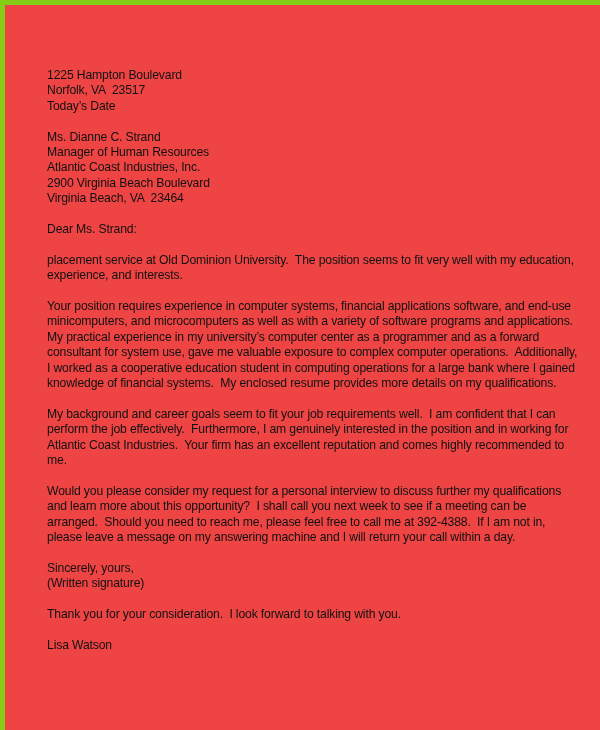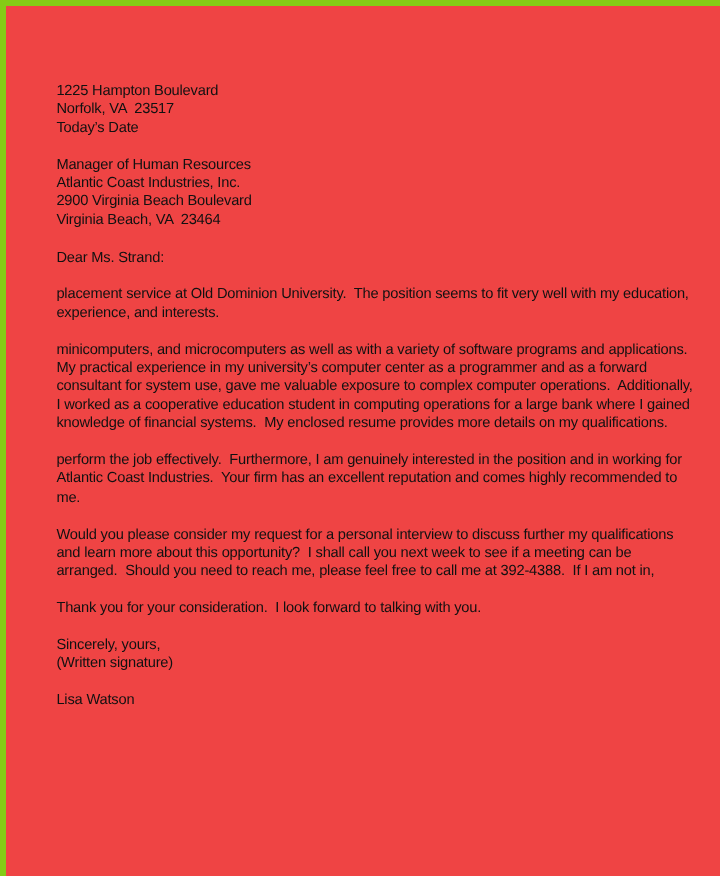--- a/index.html
+++ b/index.html
@@ -45,62 +45,66 @@
 <div class="page">
   <div class="letter">
 
     <div class="block">
       <span class="line">1225 Hampton Boulevard</span>
       <span class="line">Norfolk, VA  23517</span>
       <span class="line">Today’s Date</span>
     </div>
 
     <div class="block">
+      <span class="line">Ms. Dianne C. Strand</span>
       <span class="line">Manager of Human Resources</span>
       <span class="line">Atlantic Coast Industries, Inc.</span>
       <span class="line">2900 Virginia Beach Boulevard</span>
       <span class="line">Virginia Beach, VA  23464</span>
     </div>
 
     <div class="block">
       <span class="line">Dear Ms. Strand:</span>
     </div>
 
     <div class="block">
       <span class="line">placement service at Old Dominion University.  The position seems to fit very well with my education,</span>
       <span class="line">experience, and interests.</span>
     </div>
 
     <div class="block">
+      <span class="line">Your position requires experience in computer systems, financial applications software, and end-use</span>
       <span class="line">minicomputers, and microcomputers as well as with a variety of software programs and applications.</span>
       <span class="line">My practical experience in my university’s computer center as a programmer and as a forward</span>
       <span class="line">consultant for system use, gave me valuable exposure to complex computer operations.  Additionally,</span>
       <span class="line">I worked as a cooperative education student in computing operations for a large bank where I gained</span>
       <span class="line">knowledge of financial systems.  My enclosed resume provides more details on my qualifications.</span>
     </div>
 
     <div class="block">
+      <span class="line">My background and career goals seem to fit your job requirements well.  I am confident that I can</span>
       <span class="line">perform the job effectively.  Furthermore, I am genuinely interested in the position and in working for</span>
       <span class="line">Atlantic Coast Industries.  Your firm has an excellent reputation and comes highly recommended to</span>
       <span class="line">me.</span>
     </div>
 
     <div class="block">
       <span class="line">Would you please consider my request for a personal interview to discuss further my qualifications</span>
       <span class="line">and learn more about this opportunity?  I shall call you next week to see if a meeting can be</span>
       <span class="line">arranged.  Should you need to reach me, please feel free to call me at 392-4388.  If I am not in,</span>
-    </div>
-
-    <div class="block">
-      <span class="line">Thank you for your consideration.  I look forward to talking with you.</span>
+      <span class="line">please leave a message on my answering machine and I will return your call within a day.</span>
     </div>
 
     <div class="block">
       <span class="line">Sincerely, yours,</span>
       <span class="line">(Written signature)</span>
+    </div>
+
+    <div class="block">
+      <span class="line">Thank you for your consideration.  I look forward to talking with you.</span>
     </div>
 
     <div class="block">
       <span class="line">Lisa Watson</span>
     </div>
 
   </div>
 </div>
 
 </body></html>

